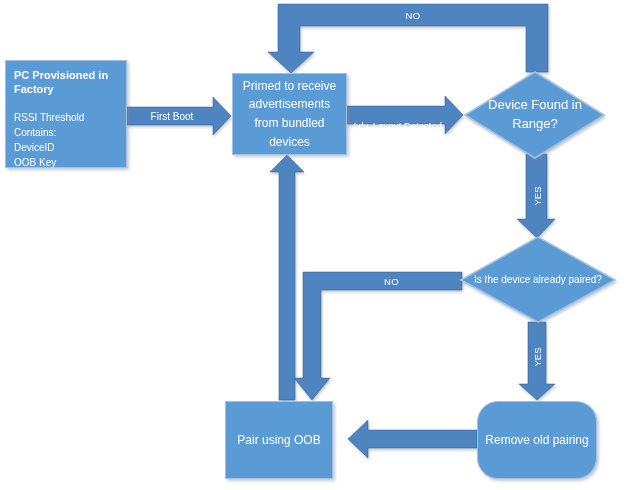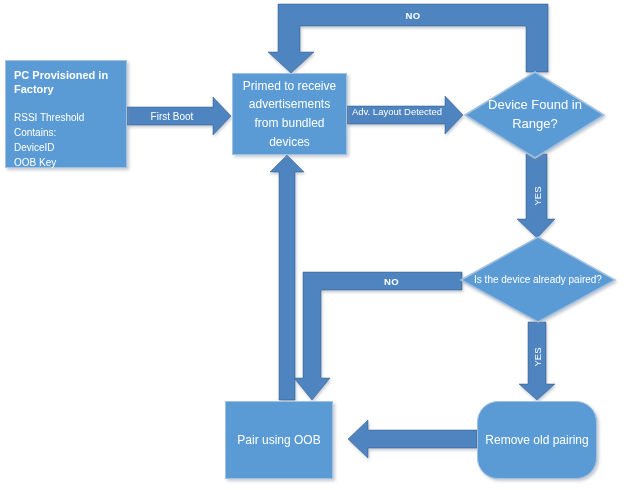--- a/index.html
+++ b/index.html
@@ -26,21 +26,21 @@
   }
   .node.center{display:flex;align-items:center;justify-content:center;text-align:center;}
   .node-label{font-size:12px;line-height:1.55;padding:2px 6px;}
   .pc-title{font-weight:bold;font-size:11px;line-height:1.3;}
   .pc-body{font-size:10px;line-height:1.5;margin-top:13px;}
   .pc-pad{padding:7px 6px 0 8px;}
   .edge-label{
     position:absolute;display:flex;align-items:center;justify-content:center;
     font-size:10px;color:var(--text-color);white-space:nowrap;pointer-events:none;
   }
-  .edge-label.bold{font-weight:bold;font-size:9.5px;letter-spacing:0.3px;}
+  .edge-label.bold{font-weight:normal;font-size:9.5px;letter-spacing:0.3px;}
   .edge-label.small{font-size:9.5px;}
   .edge-label.vertical{transform:rotate(-90deg);}
   .diamond-label{
     position:absolute;display:flex;align-items:center;justify-content:center;
     text-align:center;font-size:13px;line-height:1.45;color:var(--text-color);
     pointer-events:none;
   }
 </style>
 </head>
 <body>
@@ -95,19 +95,19 @@
   </div>
 
   <div class="diamond-label" style="left:465px;top:95px;width:140px;height:40px;">
     <div>
       <div>Device Found in Range?</div>
     </div>
   </div>
   <div class="diamond-label" style="left:461px;top:270px;width:154px;height:20px;font-size:10px;">Is the device already paired?</div>
 
   <div class="edge-label" style="left:130px;top:107px;width:84px;height:18px;">First Boot</div>
-  <div class="edge-label small" style="left:346px;top:102px;width:102px;height:18px;">Adv. Layout Detected</div>
+  <div class="edge-label small" style="left:346px;top:116px;width:102px;height:18px;">Adv. Layout Detected</div>
   <div class="edge-label bold" style="left:278px;top:5px;width:270px;height:20px;">NO</div>
   <div class="edge-label small vertical" style="left:517px;top:189px;width:40px;height:14px;">YES</div>
   <div class="edge-label bold" style="left:321px;top:272px;width:141px;height:18px;">NO</div>
   <div class="edge-label small vertical" style="left:517px;top:350px;width:40px;height:14px;">YES</div>
 
 </div>
 
 </body></html>

